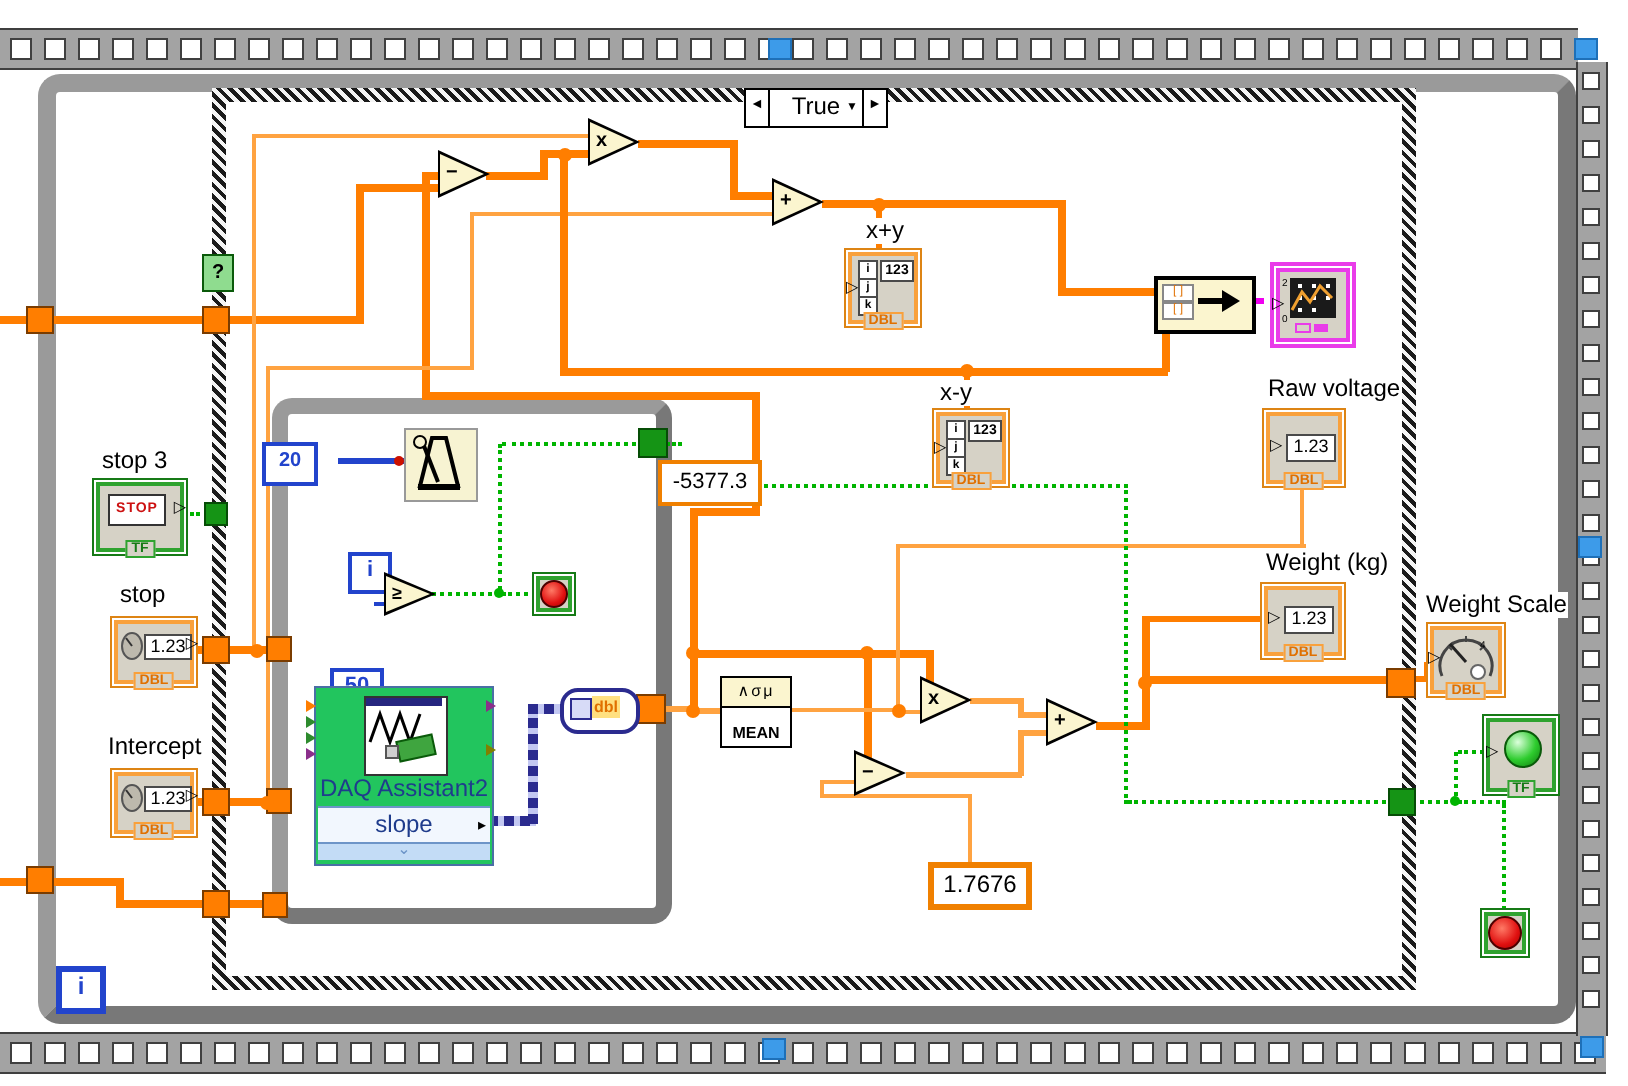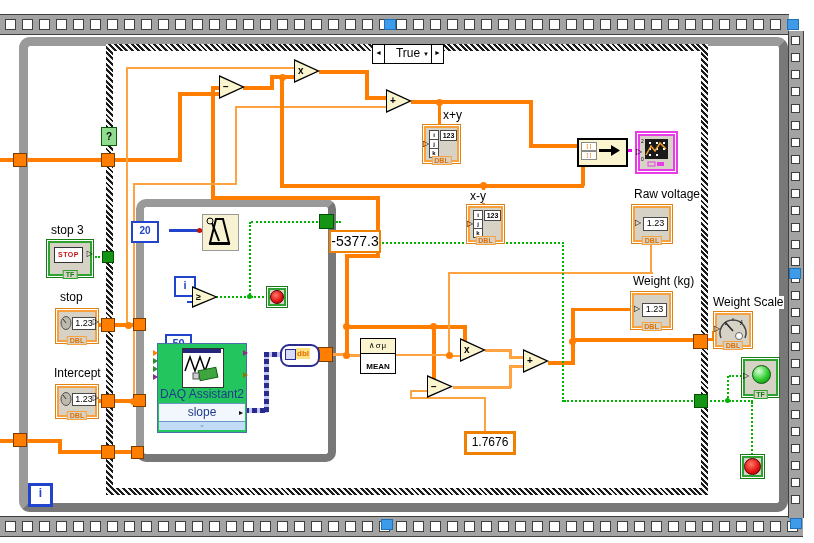--- a/index.html
+++ b/index.html
@@ -434,21 +434,21 @@
     <div class="o"></div>
       <div class="f"></div>
       <b>x</b>
     </div>
   <div class="tri" style="left:386px;top:89px;width:26px;height:24px;">
     <div class="o"></div>
       <div class="f"></div>
       <b>+</b>
     </div>
 
-  <div class="lbl" style="left:442px;top:109px;">x+y</div>
+  <div class="lbl" style="left:432px;top:109px;">x+y</div>
   <div class="a tmo" style="left:422px;top:124px;width:39px;height:40px;">
     <div class="kcell" style="left:7px;top:6px;">i</div>
     <div class="kcell" style="left:7px;top:15px;">j</div>
     <div class="kcell" style="left:7px;top:24px;">k</div>
     <div class="cell" style="left:18px;top:6px;width:15px;height:9px;font-weight:bold;font-size:7px;line-height:9px;">123</div>
     <span class="ain" style="left:1px;top:16px;">▷</span>
     <div class="tag tag-o">DBL</div>
   </div>
 
   <div class="lbl" style="left:469px;top:190px;">x-y</div>
@@ -486,21 +486,21 @@
         </g>
       <polyline points="5,18 10,9 14,14 19,6 25,12" fill="none" stroke="#F0A030" stroke-width="1.5"></polyline>
       <text x="0" y="6" font-size="5" fill="#000">2</text>
         <text x="0" y="24" font-size="5" fill="#000">0</text>
       <rect x="7" y="25" width="7" height="4" fill="none" stroke="#E93CE9"></rect>
         <rect x="16" y="25" width="7" height="4" fill="#E93CE9"></rect>
     </svg>
     <span class="ain" style="left:1px;top:17px;">▷</span>
   </div>
 
-  <div class="a ocst" style="left:329px;top:230px;width:48px;height:19px;font-size:14px;line-height:18px;">-5377.3</div>
+  <div class="a ocst" style="left:329px;top:230px;width:48px;height:19px;font-size:11px;line-height:18px;">-5377.3</div>
   <div class="a ocst" style="left:464px;top:431px;width:46px;height:18px;font-size:12px;line-height:17px;border-width:3px;">1.7676</div>
 
   <div class="a mean" style="left:360px;top:338px;width:34px;height:34px;">
     <div class="top">∧σμ</div>
     <div class="bot">MEAN</div>
   </div>
   <div class="tri" style="left:460px;top:338px;width:26px;height:24px;">
     <div class="o"></div>
       <div class="f"></div>
       <b>x</b>

